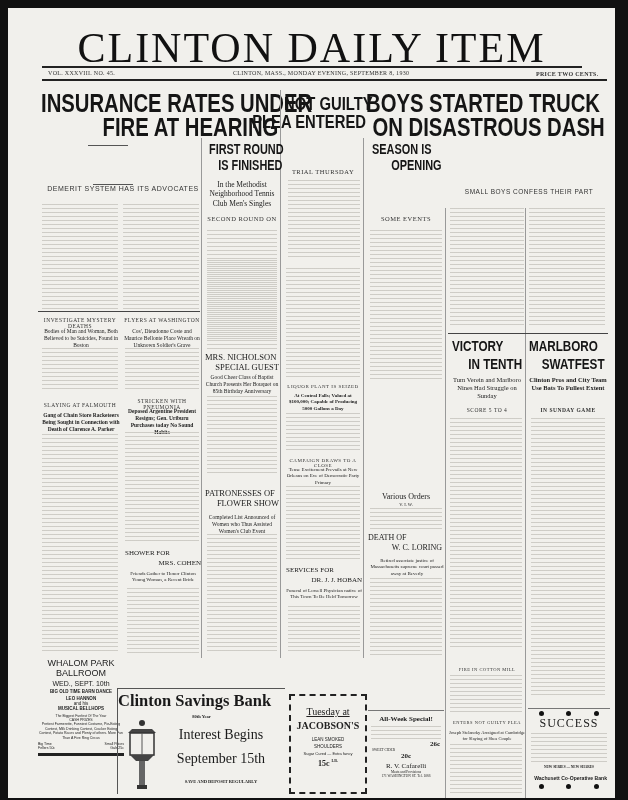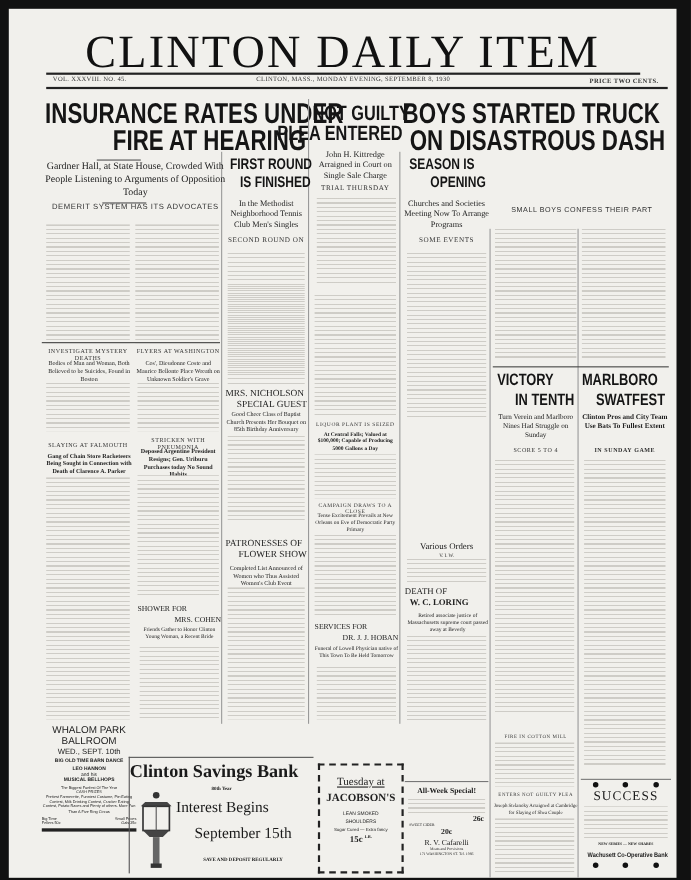--- a/index.html
+++ b/index.html
@@ -43,39 +43,36 @@
   <div class="abs hd" style="left:358px;top:82px;font-size:26px;">BOYS STARTED TRUCK</div>
   <div class="abs hd hdr" style="right:10px;top:106px;font-size:26px;">ON DISASTROUS DASH</div>
 
   <div class="abs col-line" style="left:193px;top:130px;height:520px;"></div>
   <div class="abs col-line" style="left:272px;top:82px;height:568px;"></div>
   <div class="abs col-line" style="left:355px;top:130px;height:520px;"></div>
   <div class="abs col-line" style="left:437px;top:200px;height:590px;"></div>
   <div class="abs col-line" style="left:517px;top:200px;height:590px;"></div>
 
   <div class="abs short-rule" style="left:80px;top:134px;width:40px;"></div>
-  <div class="abs deck" style="left:30px;top:138px;width:170px;font-size:9px;">Gardner Hall, at State House, Crowded With People Listening to Arguments of Opposition Today</div>
   <div class="abs short-rule" style="left:85px;top:173px;width:40px;"></div>
   <div class="abs sub" style="left:30px;top:177px;width:170px;font-size:7px;font-family:'Liberation Sans',sans-serif;">DEMERIT SYSTEM HAS ITS ADVOCATES</div>
   <div class="abs body-text" style="left:34px;top:196px;width:76px;height:108px;"></div>
   <div class="abs body-text" style="left:115px;top:196px;width:76px;height:108px;"></div>
 
   <div class="abs hd" style="left:201px;top:134px;font-size:14px;">FIRST ROUND</div>
   <div class="abs hd hdr" style="right:333px;top:150px;font-size:14px;">IS FINISHED</div>
   <div class="abs deck" style="left:197px;top:172px;width:74px;font-size:7.5px;">In the Methodist Neighborhood Tennis Club Men's Singles</div>
   <div class="abs sub" style="left:195px;top:207px;width:78px;font-size:6.5px;">SECOND ROUND ON</div>
   <div class="abs body-text" style="left:199px;top:222px;width:70px;height:110px;"></div>
 
-  <div class="abs deck" style="left:276px;top:128px;width:78px;font-size:7.5px;">John H. Kittredge Arraigned in Court on Single Sale Charge</div>
   <div class="abs sub" style="left:276px;top:160px;width:78px;font-size:6.5px;">TRIAL THURSDAY</div>
   <div class="abs body-text" style="left:280px;top:172px;width:72px;height:80px;"></div>
 
   <div class="abs hd" style="left:364px;top:134px;font-size:14px;">SEASON IS</div>
   <div class="abs hd hdr" style="right:173px;top:150px;font-size:14px;">OPENING</div>
-  <div class="abs deck" style="left:358px;top:172px;width:80px;font-size:7.5px;">Churches and Societies Meeting Now To Arrange Programs</div>
   <div class="abs sub" style="left:358px;top:207px;width:80px;font-size:6.5px;">SOME EVENTS</div>
   <div class="abs body-text" style="left:362px;top:222px;width:72px;height:150px;"></div>
 
   <div class="abs sub" style="left:440px;top:180px;width:162px;font-size:6.5px;font-family:'Liberation Sans',sans-serif;">SMALL BOYS CONFESS THEIR PART</div>
   <div class="abs body-text" style="left:442px;top:200px;width:74px;height:120px;"></div>
   <div class="abs body-text" style="left:521px;top:200px;width:76px;height:120px;"></div>
 
   <div class="abs thinrule" style="left:30px;top:303px;width:162px;"></div>
   <div class="abs sub" style="left:30px;top:309px;width:84px;font-size:5.5px;">INVESTIGATE MYSTERY DEATHS</div>
   <div class="abs deck" style="left:32px;top:320px;width:82px;font-size:5.5px;">Bodies of Man and Woman, Both Believed to be Suicides, Found in Boston</div>
@@ -117,21 +114,21 @@
 
   <div class="abs deck" style="left:278px;top:558px;width:76px;font-size:7px;text-align:left;">SERVICES FOR</div>
   <div class="abs deck" style="left:278px;top:568px;width:76px;font-size:7px;text-align:right;">DR. J. J. HOBAN</div>
   <div class="abs deck" style="left:278px;top:580px;width:76px;font-size:5px;">Funeral of Lowell Physician native of This Town To Be Held Tomorrow</div>
   <div class="abs body-text" style="left:280px;top:598px;width:72px;height:48px;"></div>
 
   <div class="abs deck" style="left:358px;top:484px;width:80px;font-size:8px;">Various Orders</div>
   <div class="abs deck" style="left:358px;top:494px;width:80px;font-size:4.5px;">V. I. W.</div>
   <div class="abs body-text" style="left:362px;top:500px;width:72px;height:22px;"></div>
   <div class="abs deck" style="left:360px;top:525px;width:78px;font-size:8px;text-align:left;">DEATH OF</div>
-  <div class="abs deck" style="left:344px;top:535px;width:74px;font-size:8px;text-align:right;font-weight:bold;">W. C. LORING</div>
+  <div class="abs deck" style="left:360px;top:535px;width:74px;font-size:8px;text-align:right;">W. C. LORING</div>
   <div class="abs deck" style="left:362px;top:550px;width:74px;font-size:5px;">Retired associate justice of Massachusetts supreme court passed away at Beverly</div>
   <div class="abs body-text" style="left:362px;top:570px;width:72px;height:80px;"></div>
 
   <div class="abs thinrule" style="left:440px;top:325px;width:160px;"></div>
   <div class="abs hd" style="left:444px;top:330px;font-size:15px;">VICTORY</div>
   <div class="abs hd hdr" style="right:93px;top:348px;font-size:15px;">IN TENTH</div>
   <div class="abs deck" style="left:440px;top:368px;width:78px;font-size:6.5px;">Turn Verein and Marlboro Nines Had Struggle on Sunday</div>
   <div class="abs sub" style="left:440px;top:399px;width:78px;font-size:5.5px;">SCORE 5 TO 4</div>
   <div class="abs body-text" style="left:442px;top:410px;width:72px;height:230px;"></div>
 
@@ -174,21 +171,21 @@
     <div style="font-size:4.5px;text-align:center;margin-top:3px;font-weight:bold;">80th Year</div>
     <svg class="lamp" style="left:4px;top:30px;" width="40" height="72" viewBox="0 0 40 72">
       <circle cx="20" cy="4" r="3" fill="#333"></circle>
       <polygon points="6,14 34,14 30,10 10,10" fill="#444"></polygon>
       <rect x="8" y="14" width="24" height="22" fill="none" stroke="#333" stroke-width="1.5"></rect>
       <line x1="20" y1="14" x2="20" y2="36" stroke="#555"></line>
       <polygon points="8,36 32,36 26,42 14,42" fill="#444"></polygon>
       <rect x="17" y="42" width="6" height="26" fill="#666"></rect>
       <rect x="15" y="66" width="10" height="4" fill="#333"></rect>
     </svg>
-    <div style="position:absolute;left:42px;top:38px;width:122px;font-family:'Liberation Serif',serif;font-size:14px;">Interest Begins</div>
+    <div style="position:absolute;left:42px;top:38px;width:122px;font-family:'Liberation Serif',serif;font-size:14px;text-align:center;">Interest Begins</div>
     <div style="position:absolute;left:42px;top:62px;width:122px;font-family:'Liberation Serif',serif;font-size:14px;text-align:center;">September 15th</div>
     <div style="position:absolute;left:42px;top:90px;width:122px;font-size:4.5px;text-align:center;font-weight:bold;">SAVE AND DEPOSIT REGULARLY</div>
   </div>
 
   <div class="abs dashbox" style="left:281px;top:686px;width:78px;height:100px;">
     <div class="ad-text" style="font-family:'Liberation Serif',serif;font-size:10px;margin-top:10px;text-decoration:underline;">Tuesday at</div>
     <div class="ad-text" style="font-family:'Liberation Serif',serif;font-size:10px;font-weight:bold;margin-top:3px;">JACOBSON'S</div>
     <div class="ad-text" style="font-size:4.5px;margin-top:6px;">LEAN SMOKED</div>
     <div class="ad-text" style="font-size:4.5px;margin-top:2px;">SHOULDERS</div>
     <div class="ad-text" style="font-size:4px;margin-top:2px;">Sugar Cured — Extra fancy</div>

